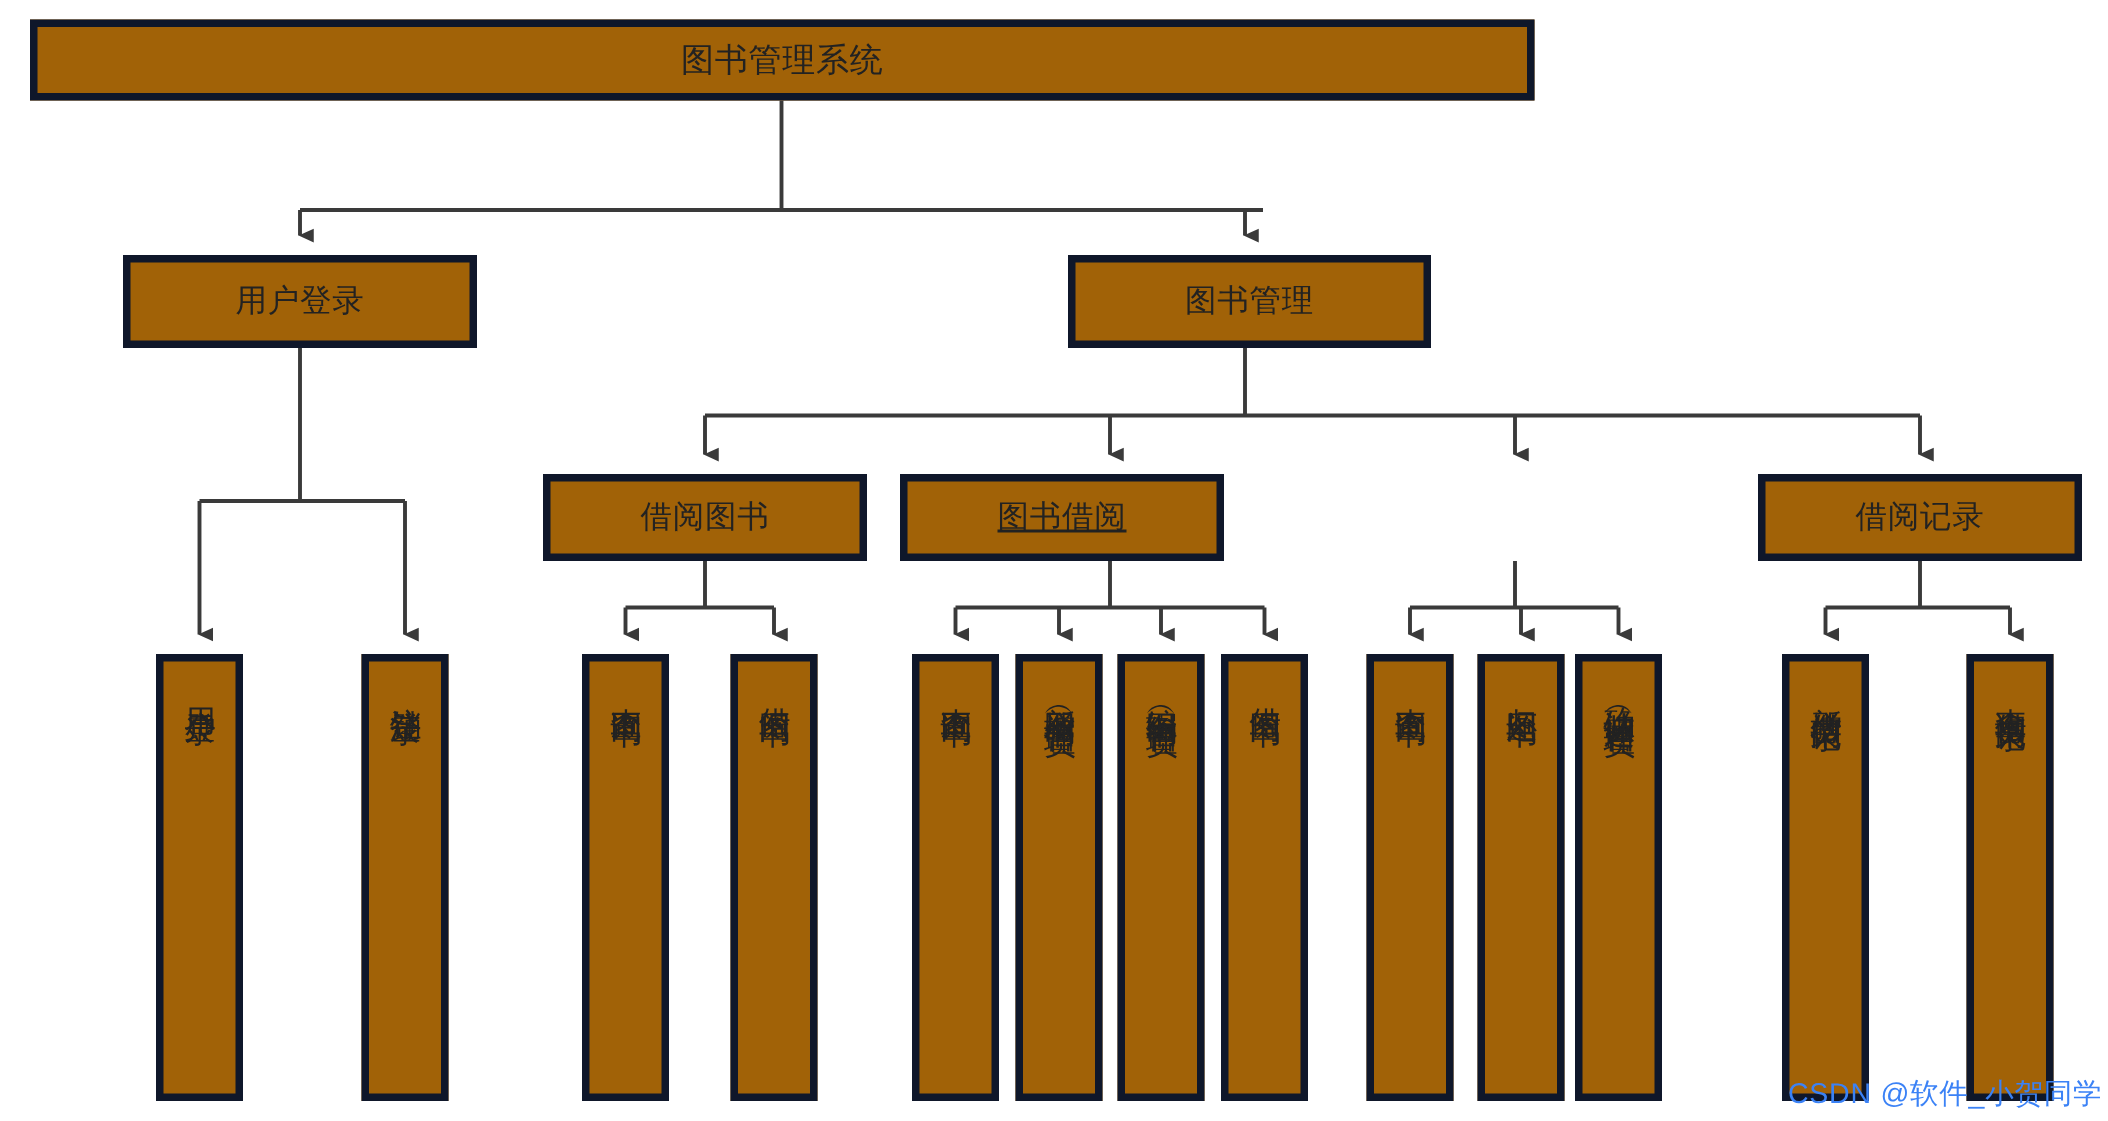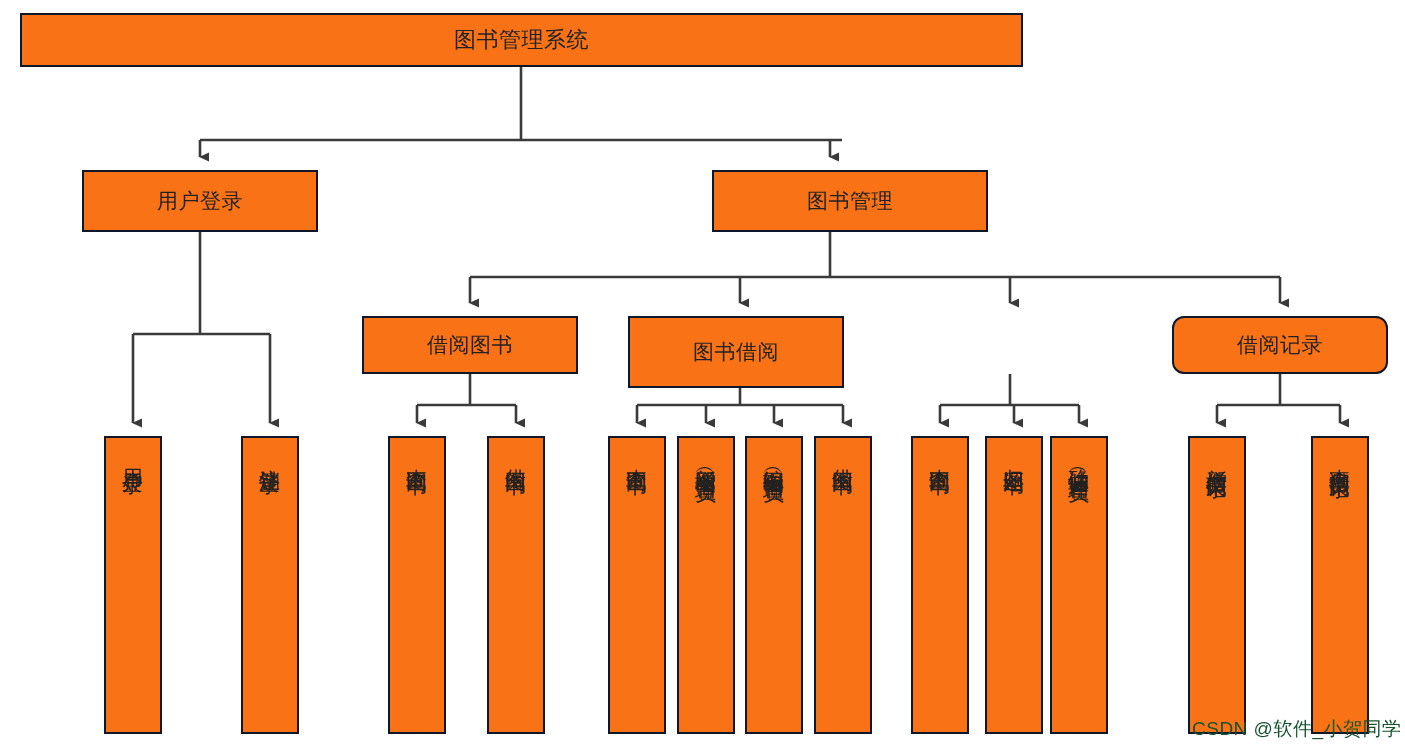--- a/index.html
+++ b/index.html
@@ -21,22 +21,22 @@
     position: absolute;
     left: 0;
     top: 0;
     width: 1405px;
     height: 747px;
     pointer-events: none;
   }
   .node {
     position: absolute;
     box-sizing: border-box;
-    background: #f97316;
-    border: 2px solid #0f172a;
+    background: #a16207;
+    border: 5px solid #0f172a;
     display: flex;
     align-items: center;
     justify-content: center;
     color: #222222;
   }
   .node .lbl {
     display: block;
     text-align: center;
     line-height: 1.12;
     white-space: pre-wrap;
@@ -54,21 +54,21 @@
     writing-mode: vertical-rl;
     text-orientation: upright;
     font-size: 21px;
     letter-spacing: 2px;
     line-height: 1;
   }
   .node.root .lbl { font-size: 22px; }
   .watermark {
     position: absolute;
     font-size: 19px;
-    color: #14532d;
+    color: #3b82f6;
     white-space: nowrap;
     letter-spacing: 0.5px;
   }
 </style>
 </head>
 <body>
 
 <div id="canvas">
 
   <svg id="wires" viewBox="0 0 1405 747" xmlns="http://www.w3.org/2000/svg">
@@ -121,31 +121,31 @@
     </g>
   </svg>
 
   <div class="node horiz root" style="left:20px; top:13px; width:1003px; height:54px;">
     <span class="lbl">图书管理系统</span>
   </div>
 
   <div class="node horiz" style="left:82px; top:170px; width:236px; height:62px;">
     <span class="lbl">用户登录</span>
   </div>
-  <div class="node horiz" style="left:712px; top:170px; width:276px; height:62px;">
+  <div class="node horiz" style="left:712px; top:170px; width:242px; height:62px;">
     <span class="lbl">图书管理</span>
   </div>
 
   <div class="node horiz" style="left:362px; top:316px; width:216px; height:58px;">
     <span class="lbl">借阅图书</span>
   </div>
-  <div class="node horiz" style="left:628px; top:316px; width:216px; height:72px;">
+  <div class="node horiz" style="left:600px; top:316px; width:216px; height:58px;text-decoration:underline;">
     <span class="lbl">图书借阅</span>
   </div>
-  <div class="node horiz" style="left:1172px; top:316px; width:216px; height:58px;border-radius:12px;">
+  <div class="node horiz" style="left:1172px; top:316px; width:216px; height:58px;">
     <span class="lbl">借阅记录</span>
   </div>
 
   <div class="node vert" style="left:104px; top:436px; width:58px; height:298px;">
     <span class="lbl">用户登录</span>
   </div>
   <div class="node vert" style="left:241px; top:436px; width:58px; height:298px;">
     <span class="lbl">注销登录</span>
   </div>
 

